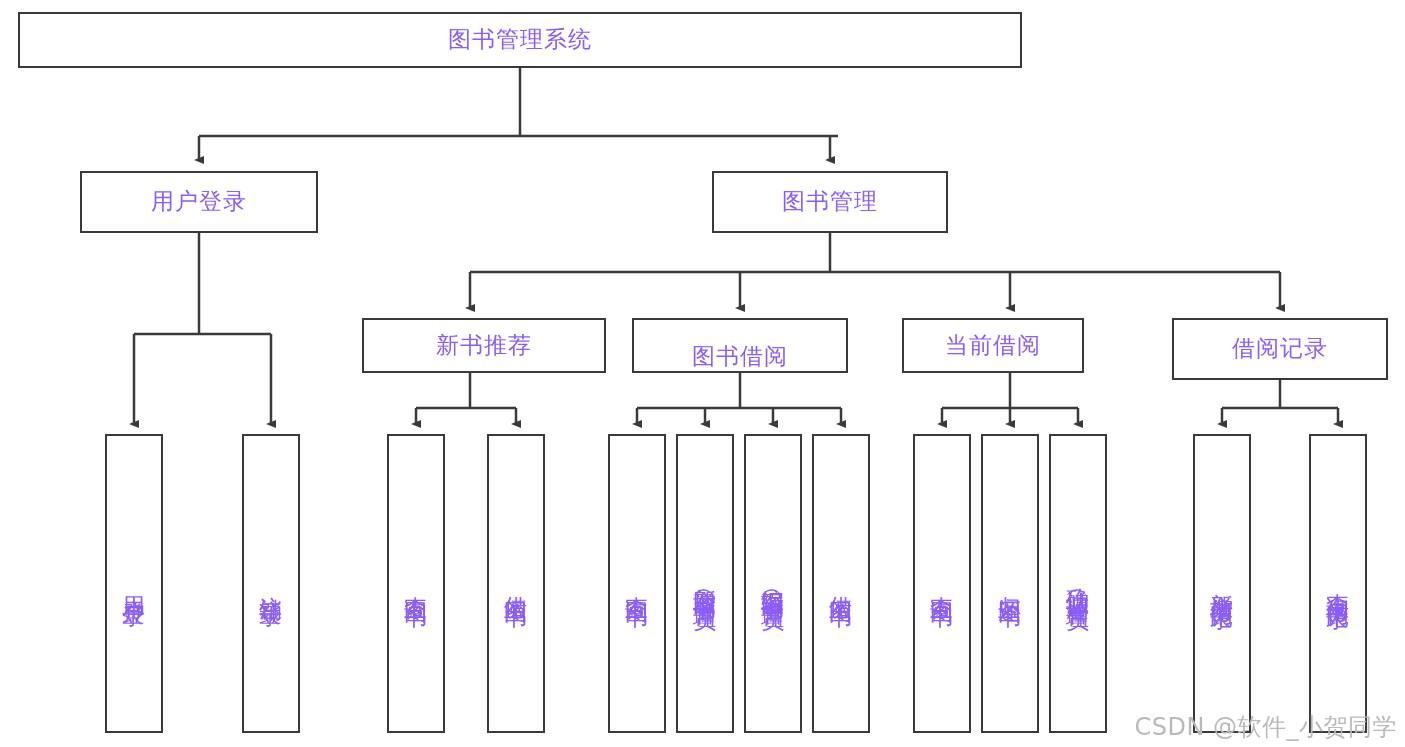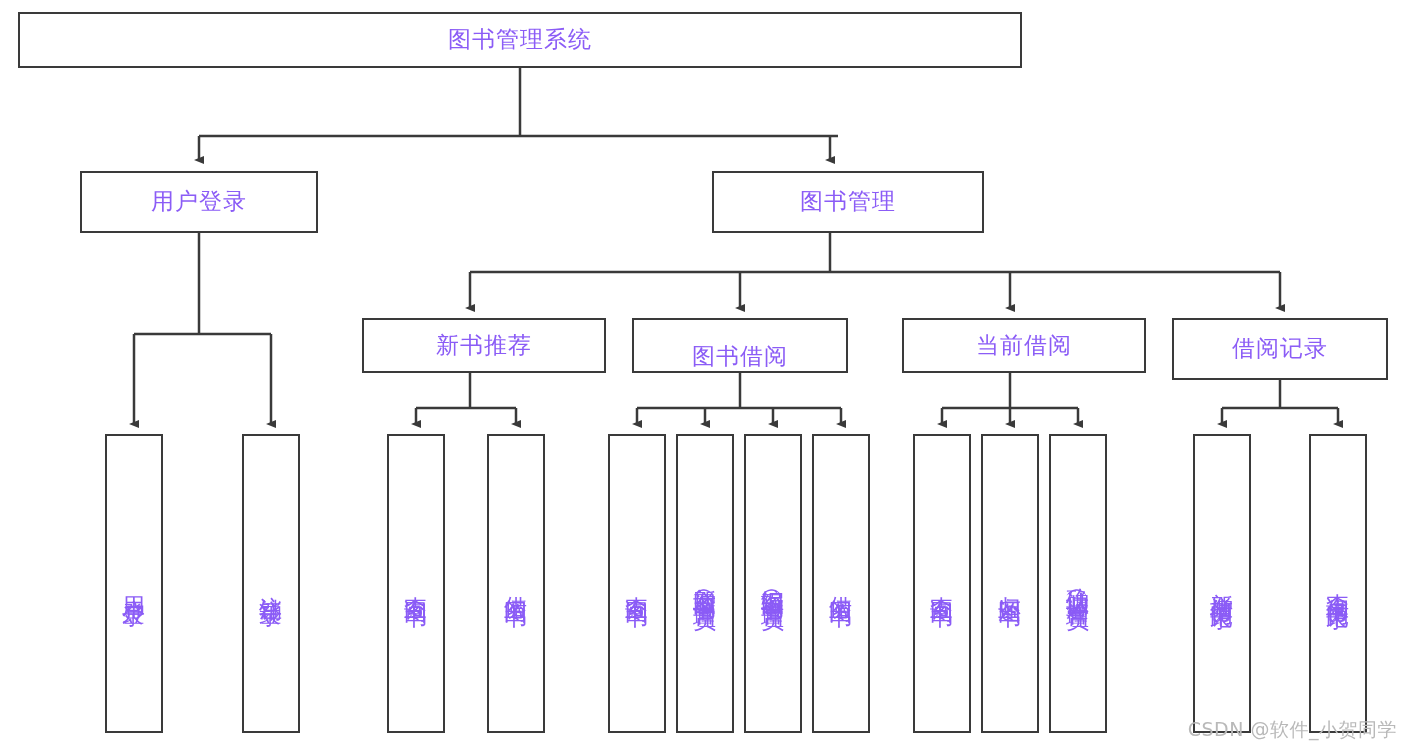--- a/index.html
+++ b/index.html
@@ -54,21 +54,21 @@
     left: 0;
     top: 0;
     width: 1405px;
     height: 747px;
     pointer-events: none;
   }
   .watermark {
     position: absolute;
     right: 8px;
     bottom: 4px;
-    font-size: 19px;
+    font-size: 24px;
     color: #b9b9b9;
     letter-spacing: 0.5px;
     white-space: nowrap;
   }
 </style>
 </head>
 <body>
 
 <div id="canvas">
 
@@ -122,31 +122,31 @@
     </g>
   </svg>
 
   <div class="node horiz" style="left:18px; top:12px; width:1004px; height:56px;">
     <span class="label">图书管理系统</span>
   </div>
 
   <div class="node horiz" style="left:80px; top:171px; width:238px; height:62px;">
     <span class="label">用户登录</span>
   </div>
-  <div class="node horiz" style="left:712px; top:171px; width:272px; height:62px;">
+  <div class="node horiz" style="left:712px; top:171px; width:236px; height:62px;">
     <span class="label">图书管理</span>
   </div>
 
   <div class="node horiz" style="left:362px; top:318px; width:244px; height:55px;">
     <span class="label">新书推荐</span>
   </div>
   <div class="node horiz" style="left:632px; top:318px; width:216px; height:55px;align-items:flex-end;">
     <span class="label">图书借阅</span>
   </div>
-  <div class="node horiz" style="left:902px; top:318px; width:244px; height:55px;">
+  <div class="node horiz" style="left:902px; top:318px; width:182px; height:55px;">
     <span class="label">当前借阅</span>
   </div>
   <div class="node horiz" style="left:1172px; top:318px; width:216px; height:62px;">
     <span class="label">借阅记录</span>
   </div>
 
   <div class="node vert" style="left:105px; top:434px; width:58px; height:299px;">
     <span class="label">用户登录</span>
   </div>
   <div class="node vert" style="left:242px; top:434px; width:58px; height:299px;">

